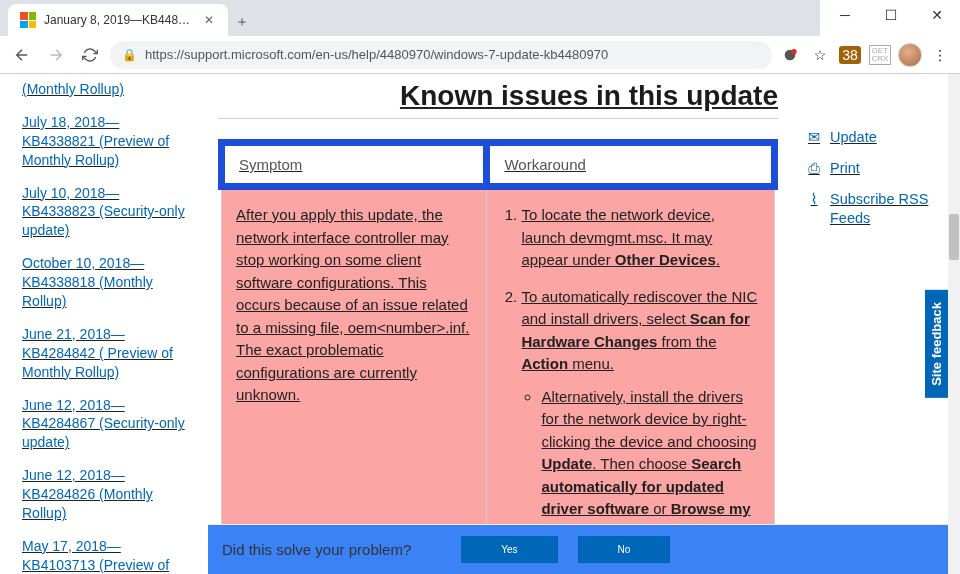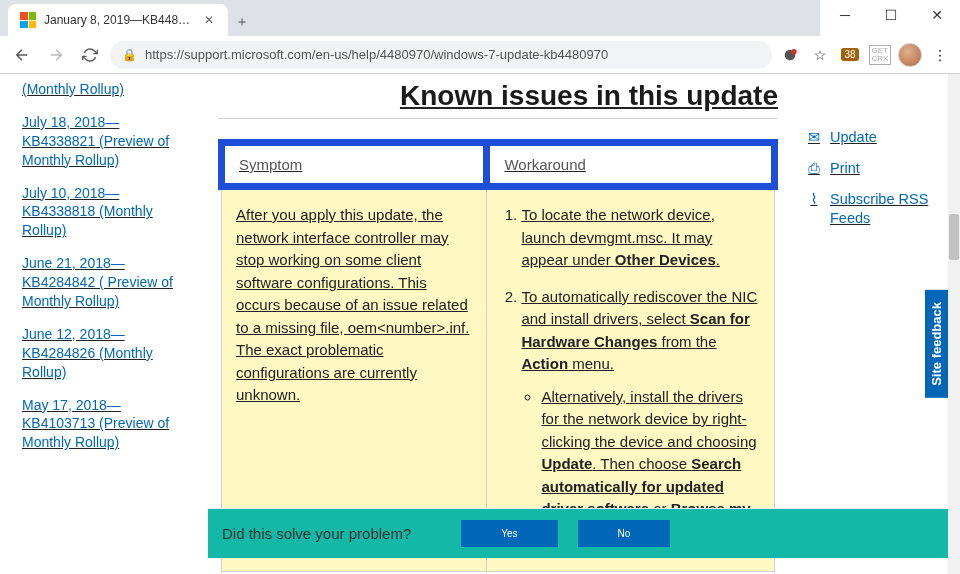--- a/index.html
+++ b/index.html
@@ -12,43 +12,43 @@
 .tab-close { width: 14px; height: 14px; display: flex; align-items: center; justify-content: center; color: #666; }
 .newtab { width: 28px; height: 28px; display: flex; align-items: center; justify-content: center; color: #555; }
 .favicon { width: 16px; height: 16px; display: grid; grid-template-columns: 1fr 1fr; grid-template-rows: 1fr 1fr; gap: 1px; }
 .favicon span:nth-child(1){background:#f25022}.favicon span:nth-child(2){background:#7fba00}.favicon span:nth-child(3){background:#00a4ef}.favicon span:nth-child(4){background:#ffb900}
 .toolbar { position: absolute; top: 36px; left: 0; right: 0; height: 38px; background: #fff; border-bottom: 1px solid #d0d0d0; display: flex; align-items: center; padding: 0 8px; gap: 6px; }
 .nav-btn { width: 28px; height: 28px; display: flex; align-items: center; justify-content: center; color: #5a5a5a; border-radius: 50%; }
 .nav-btn.disabled { color: #bbb; }
 .addr { flex: 1; height: 28px; background: #f1f3f4; border-radius: 14px; display: flex; align-items: center; padding: 0 12px; gap: 8px; font-size: 13px; color: #555; }
 .addr .lock { color: #5a8f3c; font-size: 12px; }
 .ext { width: 24px; height: 24px; display: flex; align-items: center; justify-content: center; }
-.ext-badge { background: #a16207; color: #fff; font-size: 10px; border-radius: 3px; padding: 1px 3px; position: relative; }
+.ext-badge { background: #a16207; color: #fff; font-size: 14px; border-radius: 3px; padding: 1px 3px; position: relative; }
 .ext-box { border: 1px solid #aaa; color: #aaa; font-size: 8px; padding: 1px 2px; line-height: 1; }
 .avatar { width: 24px; height: 24px; border-radius: 50%; background: radial-gradient(circle at 40% 35%, #e0b090 0%, #c58560 60%, #9c6a45 100%); border: 1px solid #ccc; }
 .content { position: absolute; top: 74px; left: 0; right: 12px; bottom: 0; display: flex; text-decoration: underline; }
 .sidebar { width: 208px; padding: 6px 16px 6px 22px; overflow: hidden; }
 .sidebar a { display: block; color: #0067b8; text-decoration: none; font-size: 14px; line-height: 1.35; margin-bottom: 14px; }
 .main { flex: 1; padding: 0 10px 0 10px; }
 .main h1 { font-size: 28px; font-weight: 600; color: #1b1b1b; margin: 6px 0 6px; text-align: right; }
 .hr { height: 1px; background: #d0d0d0; margin-bottom: 20px; }
 .tbl { width: 100%; border-collapse: collapse; }
 .tbl th { text-align: left; font-weight: 400; color: #555; padding: 10px 14px; border: 7px solid #1d4ed8; background: #fff; font-size: 15px; }
-.tbl td { vertical-align: top; padding: 14px; border: 1px solid #d0d0d0; font-size: 15px; line-height: 1.5; background: #fef9c3; }
+.tbl td { vertical-align: top; padding: 14px; border: 1px solid #d0d0d0; font-size: 15px; line-height: 1.5; background: #fca5a5; }
 .tbl ol { padding-left: 20px; }
 .tbl ol li { margin-bottom: 14px; }
 .tbl ul { padding-left: 20px; margin-top: 10px; }
 .tbl ul li { margin-bottom: 8px; }
 .rightrail { width: 160px; padding: 54px 0 0 18px; }
 .rightrail a { display: flex; align-items: flex-start; gap: 8px; color: #0067b8; text-decoration: none; font-size: 14.5px; margin-bottom: 12px; line-height: 1.3; }
 .rightrail .icn { width: 16px; text-align: center; flex-shrink: 0; }
 .scrollbar { position: absolute; top: 74px; right: 0; width: 12px; bottom: 0; background: #f1f1f1; }
 .scroll-thumb { position: absolute; left: 1px; right: 1px; top: 140px; height: 46px; background: #c1c1c1; border-radius: 2px; }
 .feedback-tab { position: absolute; right: 12px; top: 290px; background: #0067b8; color: #fff; writing-mode: vertical-rl; transform: rotate(180deg); padding: 12px 4px; font-size: 13px; font-weight: 600; cursor: pointer; }
-.footer-bar { position: absolute; bottom: 16px; left: 208px; right: 12px; height: 50px; background: #14b8a6; border-top: 1px solid #eee; display: flex; align-items: center; padding-left: 14px; gap: 20px; }
+.footer-bar { position: absolute; bottom: 0; left: 208px; right: 12px; height: 50px; background: #3b82f6; border-top: 1px solid #eee; display: flex; align-items: center; padding-left: 14px; gap: 20px; }
 .footer-bar .q { font-size: 15px; color: #333; flex: 0 0 auto; margin-right: 30px; }
 .btn { background: #0067b8; color: #fff; border: none; padding: 8px 40px; font-size: 10px; cursor: pointer; }
 </style>
 </head>
 <body>
 
 <div class="tabbar">
   <div class="tab">
     <span class="favicon">
         <span></span>
@@ -105,22 +105,24 @@
   <div class="ext">
       <div class="avatar"></div>
     </div>
   <div class="ext">⋮</div>
 </div>
 
 <div class="content">
   <div class="sidebar">
     <a>(Monthly Rollup)</a>
     <a>July 18, 2018—KB4338821 (Preview of Monthly Rollup)</a>
-    <a>July 10, 2018—KB4338818 (Monthly Rollup)</a>
+    <a>July 10, 2018—KB4338823 (Security-only update)</a>
+    <a>October 10, 2018—KB4338818 (Monthly Rollup)</a>
     <a>June 21, 2018—KB4284842 ( Preview of Monthly Rollup)</a>
+    <a>June 12, 2018—KB4284867 (Security-only update)</a>
     <a>June 12, 2018—KB4284826 (Monthly Rollup)</a>
     <a>May 17, 2018—KB4103713 (Preview of Monthly Rollup)</a>
 
   </div>
 
   <div class="main">
     <h1>Known issues in this update</h1>
     <div class="hr"></div>
     <table class="tbl">
       <tbody>

